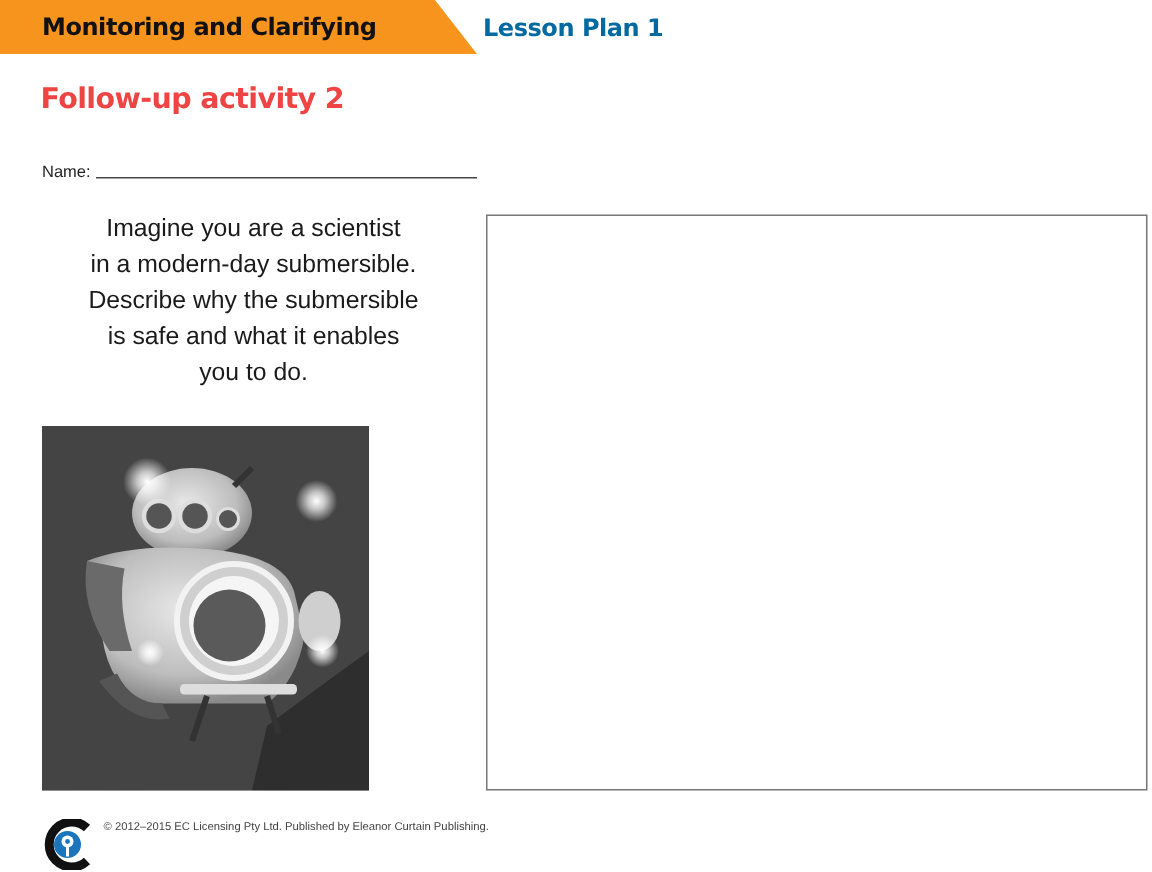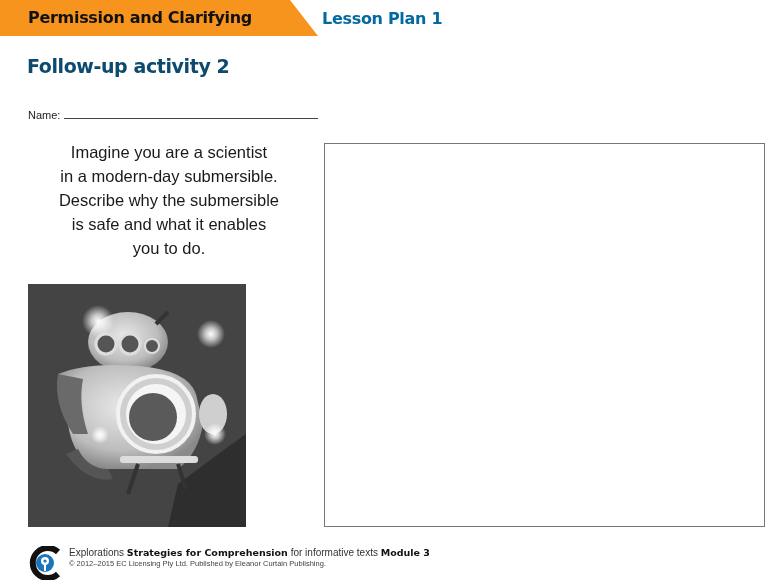--- a/index.html
+++ b/index.html
@@ -19,21 +19,21 @@
       font-size: 16px; letter-spacing: -0.3px; color: #111;
     }
     .lesson-plan {
       position: absolute; left: 322px; top: 9px;
       font-family: "DejaVu Sans", sans-serif; font-weight: bold;
       font-size: 16px; letter-spacing: -0.3px; color: #0369a1;
     }
     .activity-title {
       position: absolute; left: 27px; top: 55px;
       font-family: "DejaVu Sans", sans-serif; font-weight: bold;
-      font-size: 19px; letter-spacing: -0.4px; color: #0c4a6e;
+      font-size: 19px; letter-spacing: -0.4px; color: #ef4444;
     }
     .name-row {
       position: absolute; left: 28px; top: 109px; width: 290px;
       display: flex; align-items: flex-end;
     }
     .name-label { font-size: 11px; color: #222; }
     .name-line {
       flex: 1; margin-left: 4px; height: 0; border-bottom: 1px solid #444;
       margin-bottom: 2px; background: transparent; outline: none;
       border-top: none; border-left: none; border-right: none; padding: 0;
@@ -60,21 +60,21 @@
       font-family: "Liberation Sans", sans-serif; color: #333;
     }
     .footer-line1 { font-size: 10px; line-height: 13px; }
     .footer-line1 b { font-family: "DejaVu Sans", sans-serif; font-size: 9.5px; color: #111; }
     .footer-line2, .footer-line3 { font-size: 7.5px; line-height: 10px; color: #444; }
   </style>
 </head>
 <body>
 
 <div class="banner"></div>
-<div class="banner-title">Permission and Clarifying</div>
+<div class="banner-title">Monitoring and Clarifying</div>
 <div class="lesson-plan">Lesson Plan 1</div>
 
 <div class="activity-title">Follow-up activity 2</div>
 
 <div class="name-row">
   <span class="name-label">Name:</span>
   <input class="name-line" type="text" value="" style="">
 </div>
 
 <div class="prompt">Imagine you are a scientist
@@ -133,20 +133,14 @@
   <svg width="34" height="34" viewBox="0 0 34 34">
     <path d="M30 6 A15 15 0 1 0 30 28" fill="none" stroke="#111" stroke-width="6"></path>
     <circle cx="17" cy="17" r="9" fill="#1b75bc"></circle>
     <circle cx="17" cy="15" r="4" fill="#ffffff"></circle>
     <rect x="16" y="17" width="2" height="8" fill="#ffffff"></rect>
     <circle cx="17" cy="15" r="1.6" fill="#1b75bc"></circle>
   </svg>
 </div>
 
 <div class="footer-text">
-  <div class="footer-line1">
-    <span>Explorations</span>
-    <b>Strategies for Comprehension</b>
-    <span>for informative texts</span>
-    <b>Module 3</b>
-  </div>
   <div class="footer-line2">© 2012–2015 EC Licensing Pty Ltd. Published by Eleanor Curtain Publishing.</div>
 </div>
 
 </body></html>

